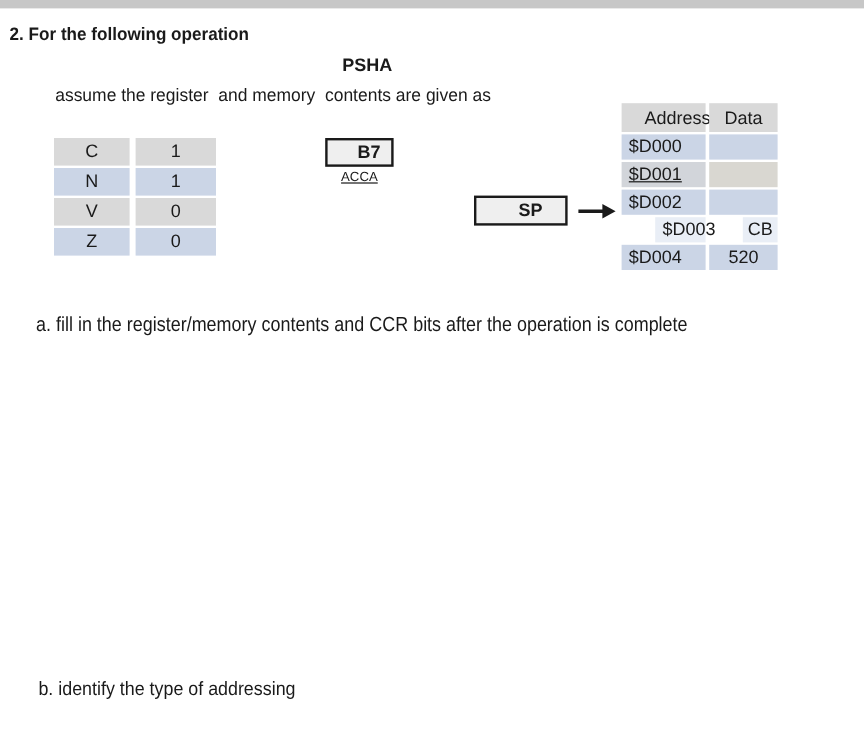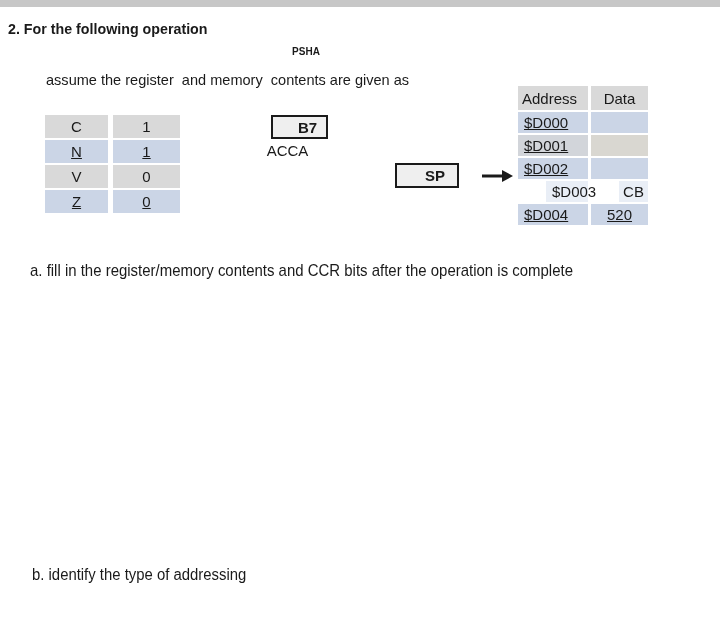--- a/index.html
+++ b/index.html
@@ -27,68 +27,68 @@
     background:var(--topbar);
   }
   .title{
     position:absolute;left:8px;top:20px;
     font-size:15px;font-weight:bold;
     transform:scaleX(0.95);transform-origin:left top;
     white-space:pre;
   }
   .psha{
     position:absolute;left:200px;top:46px;width:212px;
-    text-align:center;font-size:10px;font-weight:bold;
+    text-align:center;font-size:15px;font-weight:bold;
   }
   .subtitle{
     position:absolute;left:46px;top:71px;
     font-size:15px;white-space:pre;
     transform:scaleX(0.97);transform-origin:left top;
   }
   
   .ccr{
     position:absolute;left:45px;top:115px;width:135px;
     display:grid;grid-template-columns:63px 67px;
     column-gap:5px;row-gap:2px;
   }
   .ccr .cell{
     height:23px;display:flex;align-items:center;justify-content:center;
     font-size:15px;
   }
   .bg-gray{background:var(--gray);}
-  .bg-blue{background:var(--blue);text-decoration:underline;}
+  .bg-blue{background:var(--blue);}
   .bg-blue-light{background:var(--blue-light);margin-left:28px;}
   .bg-warm{background:var(--warm-gray);}
   .bg-grayblue{background:var(--gray-blue);text-decoration:underline;}
   
   .regbox{
     position:absolute;
     border:2px solid var(--box-border);
     background:var(--box-fill);
     display:flex;align-items:center;justify-content:center;
     font-size:15px;font-weight:bold;padding-left:16px;
   }
   .acca-box{left:271px;top:115px;width:57px;height:24px;}
   .acca-label{
-    position:absolute;left:259px;top:142px;width:57px;
-    text-align:center;font-size:15px;
+    position:absolute;left:271px;top:142px;width:57px;
+    text-align:center;font-size:11px;text-decoration:underline;
   }
-  .sp-box{left:395px;top:163px;width:64px;height:25px;}
+  .sp-box{left:395px;top:163px;width:78px;height:25px;}
   .arrow{position:absolute;left:480px;top:167px;}
   
   .mem{
     position:absolute;left:518px;top:86px;width:130px;
     display:grid;grid-template-columns:70px 57px;
     column-gap:3px;row-gap:2px;
   }
   .mem .hcell{
     height:24px;display:flex;align-items:center;
     font-size:15px;background:var(--gray);
   }
-  .mem .hcell.addr{padding-left:4px;}
+  .mem .hcell.addr{padding-left:19px;}
   .mem .hcell.data{justify-content:center;}
   .mem .cell{
     height:21px;display:flex;align-items:center;font-size:15px;
   }
   .mem .cell.addr{padding-left:6px;}
   .mem .cell.data{justify-content:center;}
   .qa{
     position:absolute;left:30px;top:261px;
     font-size:17px;white-space:pre;
     transform:scaleX(0.88);transform-origin:left top;

